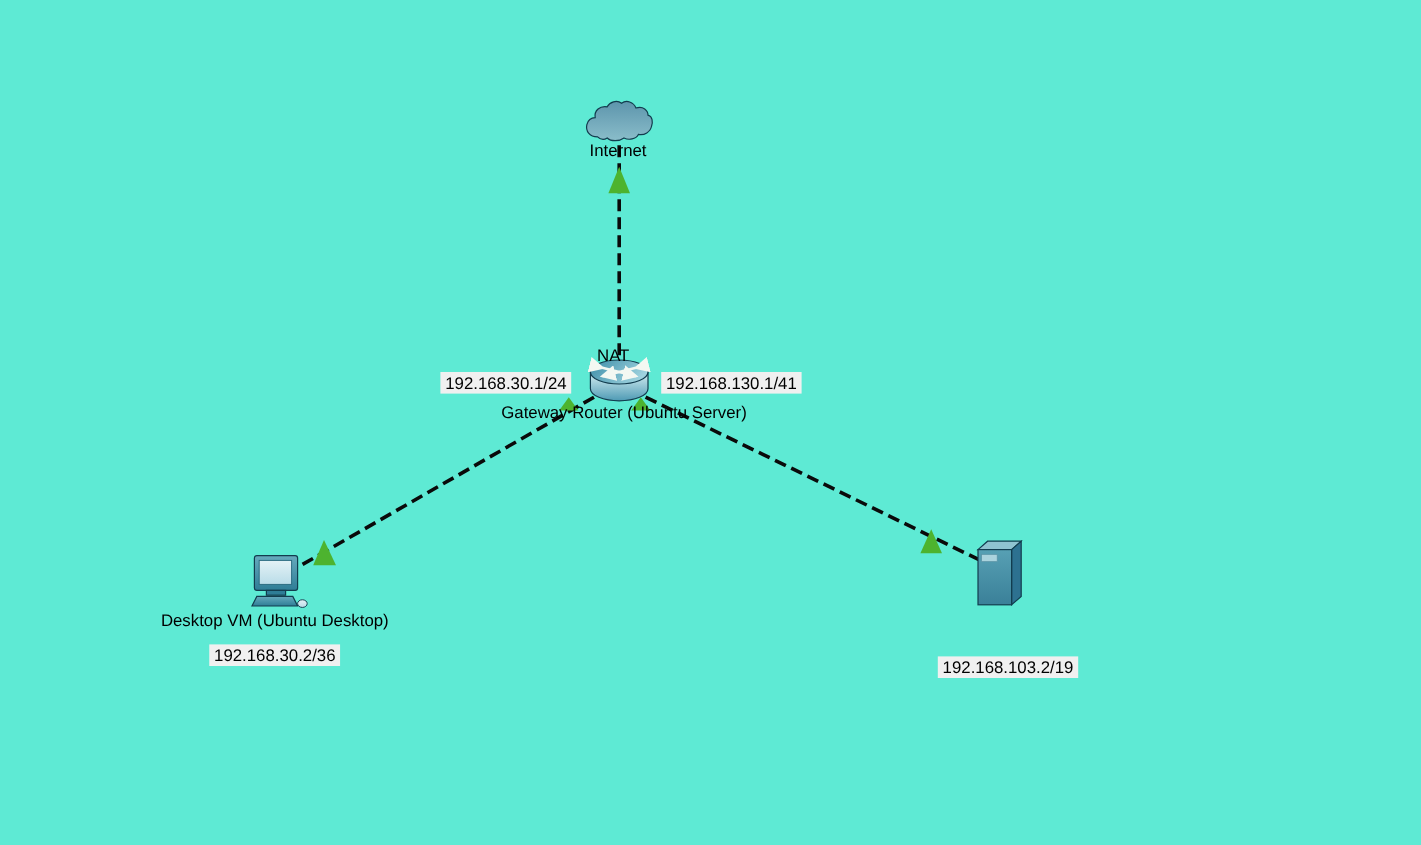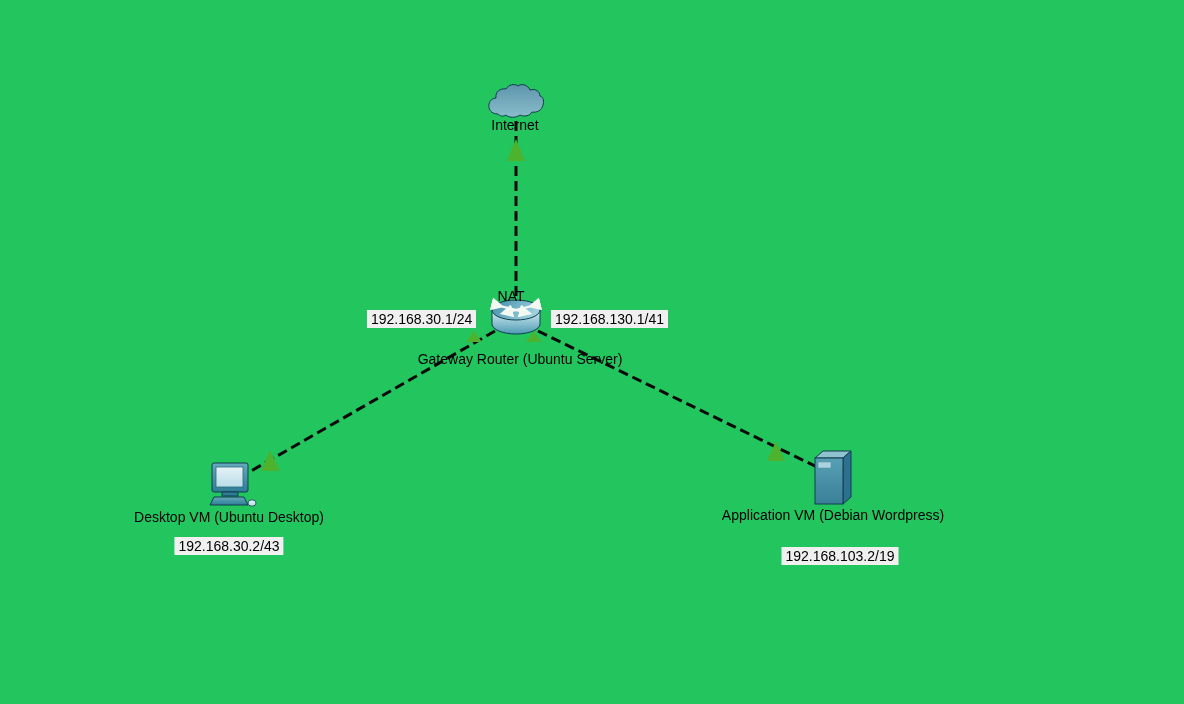--- a/index.html
+++ b/index.html
@@ -1,19 +1,19 @@
 <!DOCTYPE html>
 <html><head>
 <meta charset="utf-8">
 <style>
   html,body{margin:0;padding:0;background:#ffffff;}
   .canvas{
     position:relative;
     width:1184px;height:704px;
-    background:#22c55e;
+    background:#5eead4;
     overflow:hidden;
     font-family:"Liberation Sans", sans-serif;
   }
   .canvas svg{position:absolute;left:0;top:0;}
   .lbl{
     position:absolute;
     transform:translateX(-50%);
     font-size:14px;
     line-height:16px;
     color:#000000;
@@ -118,23 +118,22 @@
   </svg>
 
   <div class="lbl" style="left:515px;top:117px">Internet</div>
 
   <div class="lbl" style="left:511px;top:288px">NAT</div>
 
   <div class="lbl note anchor-left" style="left:367px;top:310px">192.168.30.1/24</div>
 
   <div class="lbl note anchor-left" style="left:551px;top:310px">192.168.130.1/41</div>
 
-  <div class="lbl" style="left:520px;top:351px">Gateway Router (Ubuntu Server)</div>
+  <div class="lbl" style="left:520px;top:335px">Gateway Router (Ubuntu Server)</div>
 
   <div class="lbl" style="left:229px;top:509px">Desktop VM (Ubuntu Desktop)</div>
 
-  <div class="lbl note" style="left:229px;top:537px">192.168.30.2/43</div>
+  <div class="lbl note" style="left:229px;top:537px">192.168.30.2/36</div>
 
-  <div class="lbl" style="left:833px;top:507px">Application VM (Debian Wordpress)</div>
 
   <div class="lbl note" style="left:840px;top:547px">192.168.103.2/19</div>
 
 </div>
 
 </body></html>

